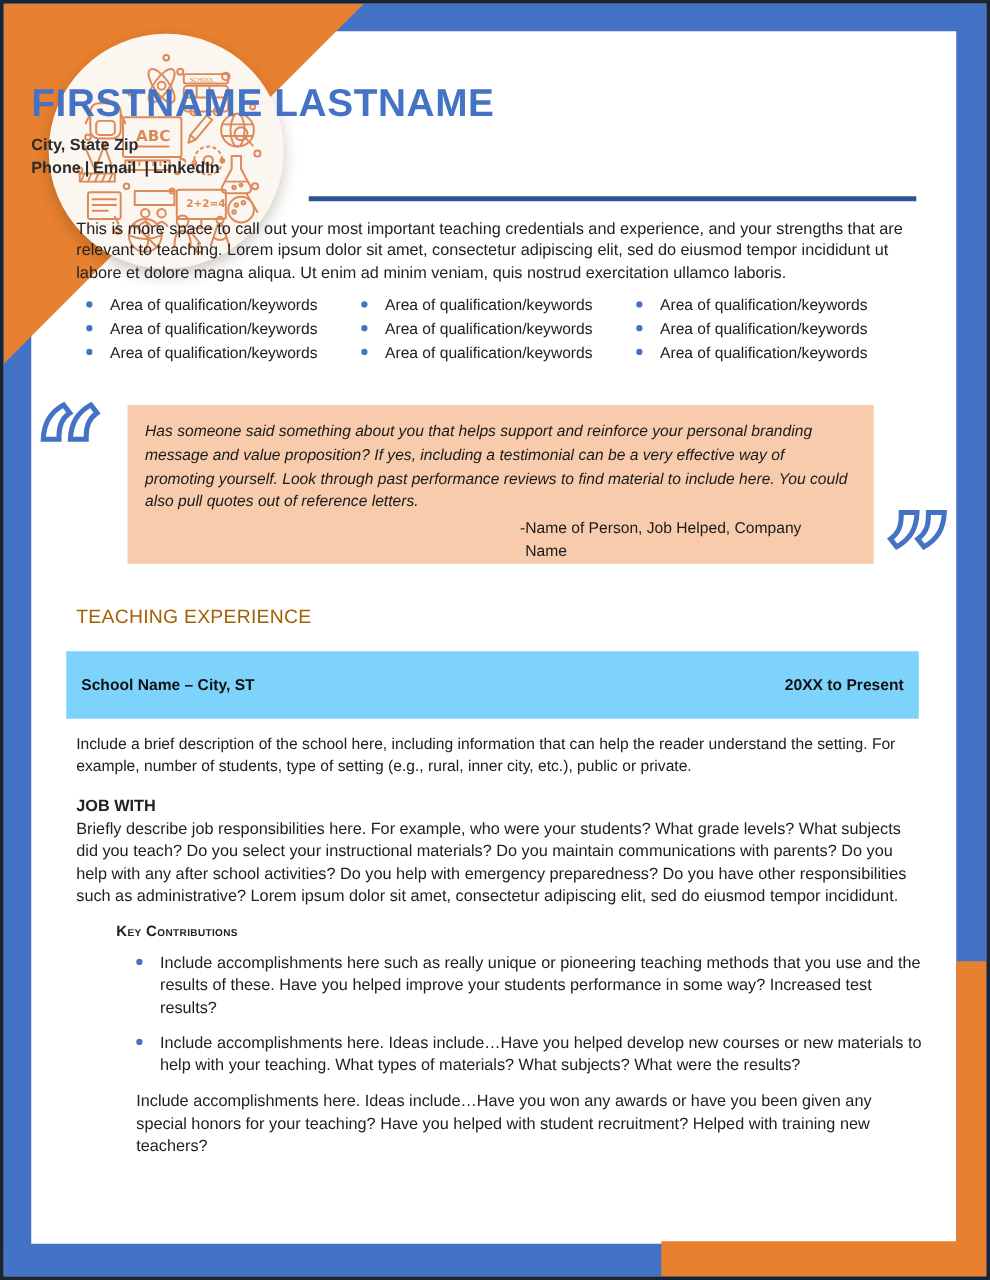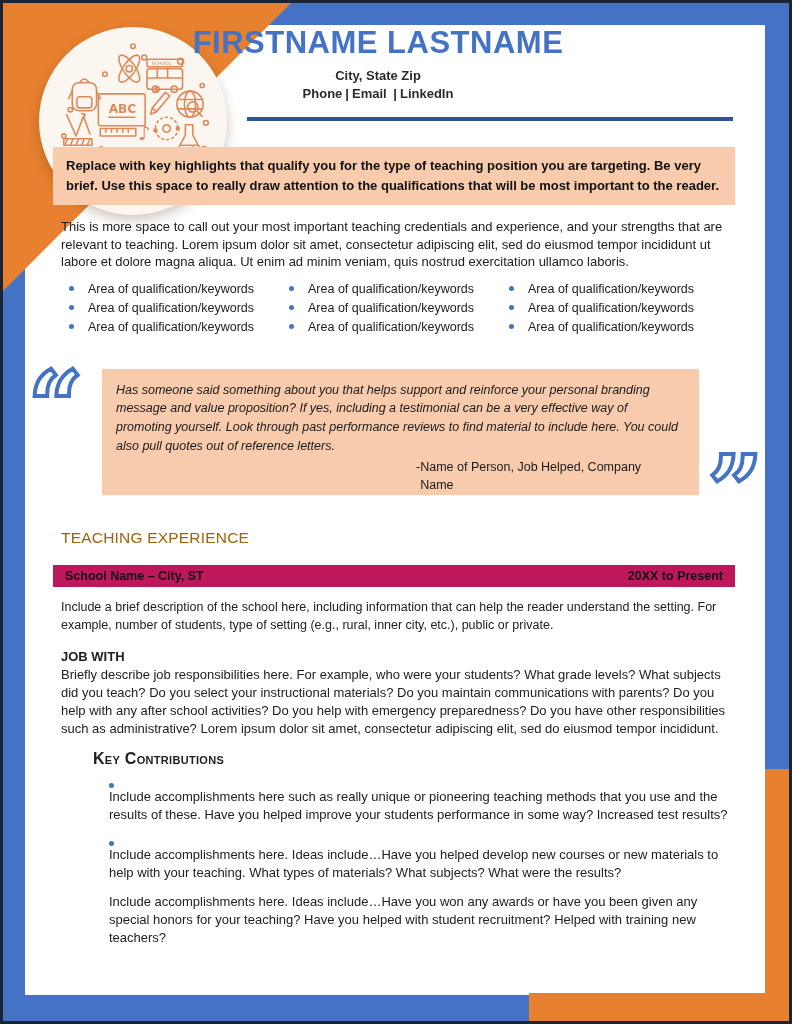--- a/index.html
+++ b/index.html
@@ -25,21 +25,21 @@
   .badge{
     position:absolute;left:36px;top:24px;width:188px;height:188px;border-radius:50%;
     background:#fbf6ef;box-shadow:0 5px 12px rgba(60,30,0,.25);
     display:flex;align-items:center;justify-content:center;
   }
   .badge svg{width:172px;height:172px;}
   .badge svg *{stroke:#dd8a5b;fill:none;stroke-width:1.7;stroke-linecap:round;stroke-linejoin:round;}
   .badge svg text{stroke:none;fill:#dd8a5b;font-family:"DejaVu Sans",sans-serif;}
   
   .content{position:absolute;left:22px;top:22px;right:24px;bottom:26px;overflow:hidden;}
-  .header{padding-right:34px;text-align:center;}
+  .header{margin-top:40px;padding-right:34px;text-align:left;}
   .name{font-size:31px;font-weight:bold;color:#4472c4;letter-spacing:.5px;line-height:36px;}
   .contact{margin-top:6px;font-size:13px;font-weight:600;color:#2b2b2b;line-height:18px;}
   .contact .pipe{font-weight:bold;padding:0 3px;}
   .rule{height:4px;width:486px;background:#2f5496;margin:14px 32px 0 auto;}
   .targeting{width:486px;margin:32px 32px 0 auto;text-align:center;}
   .job-target{font-size:20px;font-weight:bold;color:#4472c4;letter-spacing:.2px;}
   .branding{margin-top:10px;font-size:12px;font-weight:bold;color:#4472c4;
             font-variant:small-caps;letter-spacing:.3px;white-space:nowrap;}
   .highlight-box{
     margin:26px 30px 0 28px;background:#f8cbad;padding:9px 13px;
@@ -57,29 +57,29 @@
   .t-attr .who{margin-left:auto;padding-right:4px;}
   .quote{
     position:absolute;font-family:"DejaVu Serif",serif;font-weight:bold;font-size:96px;line-height:60px;
     color:#4472c4;-webkit-text-fill-color:#ffffff;-webkit-text-stroke:4px #4472c4;letter-spacing:-6px;
   }
   .quote-open{left:-74px;top:8px;}
   .quote-close{right:-58px;bottom:-26px;}
   
   .section-title{margin:34px 0 0 36px;font-size:15.5px;font-weight:normal;color:#a16207;letter-spacing:.2px;}
   .school-bar{
-    margin:18px 30px 0 28px;background:#be185d;display:flex;justify-content:space-between;
-    padding:4px 12px;font-size:12.5px;font-weight:bold;color:#111;
+    margin:18px 30px 0 28px;background:#7dd3fc;display:flex;justify-content:space-between;
+    padding:20px 12px;font-size:12.5px;font-weight:bold;color:#111;
   }
   .school-desc{margin:11px 26px 0 36px;font-size:12.5px;line-height:1.45;}
   .job-block{margin:14px 26px 0 36px;font-size:13px;line-height:1.38;}
   .job-title{font-weight:bold;}
-  .keycontrib{margin:12px 0 0 68px;font-size:16px;font-weight:bold;font-variant:small-caps;letter-spacing:.3px;}
+  .keycontrib{margin:12px 0 0 68px;font-size:12px;font-weight:bold;font-variant:small-caps;letter-spacing:.3px;}
   .bullets{margin:9px 26px 0 84px;}
-  .bullet-item{display:flex;align-items:flex-start;font-size:13px;line-height:1.38;margin-bottom:11px;flex-direction:column;}
+  .bullet-item{display:flex;align-items:flex-start;font-size:13px;line-height:1.38;margin-bottom:11px;}
   .bullet-item .dot{margin:6px 14px 0 0;}
 </style>
 </head>
 <body>
 
 <div class="page">
 
   <div class="bar bar-top"></div>
   <div class="bar bar-left"></div>
   <div class="bar bar-right"></div>
@@ -231,21 +231,20 @@
         <div>City, State Zip</div>
         <div>
           <span>Phone</span><span class="pipe">|</span><span>Email</span> <span class="pipe">|</span><span>LinkedIn</span>
         </div>
       </div>
     </div>
 
     <div class="rule"></div>
 
 
-    <div class="highlight-box">Replace with key highlights that qualify you for the type of teaching position you are targeting. Be very brief. Use this space to really draw attention to the qualifications that will be most important to the reader.</div>
 
     <div class="summary">This is more space to call out your most important teaching credentials and experience, and your strengths that are relevant to teaching. Lorem ipsum dolor sit amet, consectetur adipiscing elit, sed do eiusmod tempor incididunt ut labore et dolore magna aliqua. Ut enim ad minim veniam, quis nostrud exercitation ullamco laboris.</div>
 
     <div class="qual-grid">
         <div class="qual-item">
         <span class="dot"></span>
         <span>Area of qualification/keywords</span>
       </div>
         <div class="qual-item">
         <span class="dot"></span>

